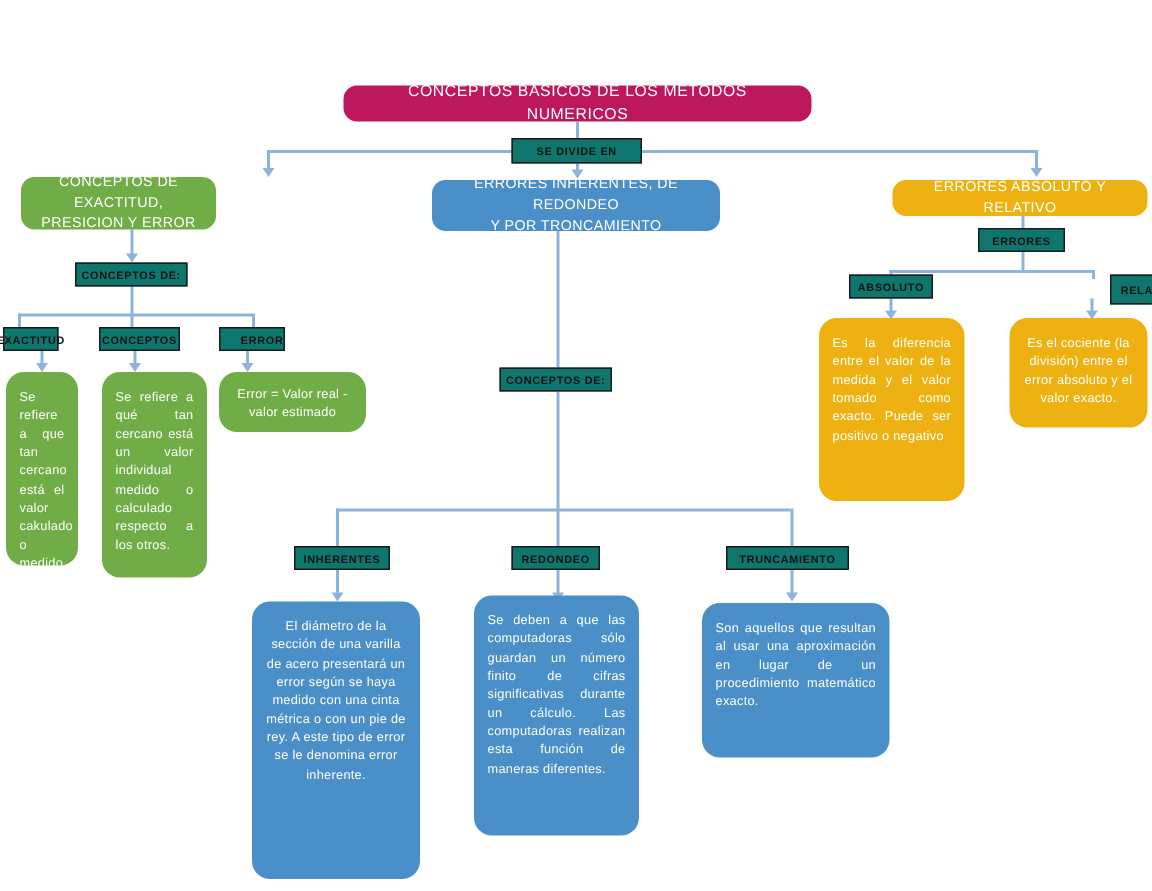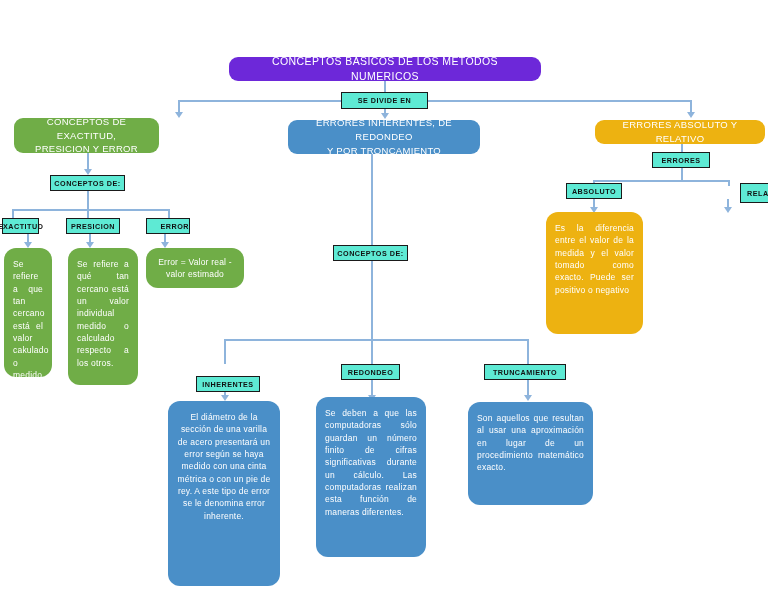--- a/index.html
+++ b/index.html
@@ -39,21 +39,21 @@
     align-items: center;
     justify-content: center;
     text-align: center;
     color: #ffffff;
     border-radius: 10px;
     line-height: 1.45;
     padding: 5px 8px;
   }
   .node.just { text-align: justify; text-align-last: left; }
   .title-node {
-    background: #6d28d9;
+    background: #be185d;
     font-size: 10.5px;
     letter-spacing: 0.4px;
     border-radius: 9px;
   }
   .green { background: #70AD47; }
   .blue  { background: #4A8FC8; }
   .yellow{ background: #EDB211; }
   .header-node {
     font-size: 9.5px;
     letter-spacing: 0.3px;
@@ -64,21 +64,21 @@
     letter-spacing: 0.2px;
     border-radius: 12px;
     align-items: flex-start;
     padding: 10px 9px;
   }
   .body-node .txt { width: 100%; }
   
   .label-box {
     position: absolute;
     box-sizing: border-box;
-    background: #5eead4;
+    background: #0f766e;
     border: 1.2px solid #1a1a1a;
     color: #111111;
     font-size: 7.2px;
     font-weight: bold;
     letter-spacing: 0.5px;
     display: flex;
     align-items: center;
     justify-content: center;
     text-align: center;
     z-index: 5;
@@ -101,21 +101,21 @@
 
   <div class="line-h" style="left:178px; top:100px; width:164px;"></div>
   <div class="line-h" style="left:428px; top:100px; width:262px;"></div>
   <div class="line-v" style="left:178px; top:100px; height:13px;"></div>
   <div class="arrow-down" style="left:175px; top:112px;"></div>
   <div class="line-v" style="left:384px; top:109px; height:5px;"></div>
   <div class="arrow-down" style="left:381px; top:113px;"></div>
   <div class="line-v" style="left:690px; top:100px; height:13px;"></div>
   <div class="arrow-down" style="left:687px; top:112px;"></div>
 
-  <div class="node green header-node" style="left:14px; top:118px; width:145px; height:35px; flex-direction:column;">
+  <div class="node green header-node" style="left:14px; top:118px; width:130px; height:35px; flex-direction:column;">
     <span>CONCEPTOS DE EXACTITUD,</span>
     <span>PRESICION Y ERROR</span>
   </div>
 
   <div class="line-v" style="left:87px; top:153px; height:17px;"></div>
   <div class="arrow-down" style="left:84px; top:169px;"></div>
 
   <div class="label-box" style="left:50px; top:175px; width:75px; height:16px;">
     <span>CONCEPTOS DE:</span>
   </div>
@@ -123,21 +123,21 @@
   <div class="line-v" style="left:87px; top:191px; height:18px;"></div>
   <div class="line-h" style="left:12px; top:209px; width:156px;"></div>
   <div class="line-v" style="left:12px; top:209px; height:9px;"></div>
   <div class="line-v" style="left:87px; top:209px; height:9px;"></div>
   <div class="line-v" style="left:168px; top:209px; height:9px;"></div>
 
   <div class="label-box" style="left:2px; top:218px; width:37px; height:16px;">
     <span>EXACTITUD</span>
   </div>
   <div class="label-box" style="left:66px; top:218px; width:54px; height:16px;">
-    <span>PRESICION</span>
+    <span>CONCEPTOS</span>
   </div>
   <div class="label-box" style="left:146px; top:218px; width:44px; height:16px;justify-content:flex-end;">
     <span>ERROR</span>
   </div>
 
   <div class="line-v" style="left:27px; top:234px; height:9px;"></div>
   <div class="arrow-down" style="left:24px; top:242px;"></div>
   <div class="line-v" style="left:89px; top:234px; height:9px;"></div>
   <div class="arrow-down" style="left:86px; top:242px;"></div>
   <div class="line-v" style="left:164px; top:234px; height:9px;"></div>
@@ -163,21 +163,21 @@
   <div class="label-box" style="left:333px; top:245px; width:75px; height:16px;">
     <span>CONCEPTOS DE:</span>
   </div>
 
   <div class="line-v" style="left:371px; top:261px; height:78px;"></div>
   <div class="line-h" style="left:224px; top:339px; width:303px;"></div>
   <div class="line-v" style="left:224px; top:339px; height:25px;"></div>
   <div class="line-v" style="left:371px; top:339px; height:25px;"></div>
   <div class="line-v" style="left:527px; top:339px; height:25px;"></div>
 
-  <div class="label-box" style="left:196px; top:364px; width:64px; height:16px;margin-top:12px;">
+  <div class="label-box" style="left:196px; top:364px; width:64px; height:16px;">
     <span>INHERENTES</span>
   </div>
   <div class="label-box" style="left:341px; top:364px; width:59px; height:16px;">
     <span>REDONDEO</span>
   </div>
   <div class="label-box" style="left:484px; top:364px; width:82px; height:16px;">
     <span>TRUNCAMIENTO</span>
   </div>
 
   <div class="line-v" style="left:224px; top:380px; height:16px;"></div>
@@ -220,14 +220,17 @@
   </div>
 
   <div class="line-v" style="left:593px; top:199px; height:9px;"></div>
   <div class="arrow-down" style="left:590px; top:207px;"></div>
   <div class="line-v" style="left:727px; top:199px; height:9px;"></div>
   <div class="arrow-down" style="left:724px; top:207px;"></div>
 
   <div class="node yellow body-node just" style="left:546px; top:212px; width:97px; height:122px;">
     <span class="txt">Es la diferencia entre el valor de la medida y el valor tomado como exacto. Puede ser positivo o negativo</span>
   </div>
+  <div class="node yellow body-node" style="left:673px; top:212px; width:92px; height:73px;">
+    <span class="txt">Es el cociente (la división) entre el error absoluto y el valor exacto.</span>
+  </div>
 
 </div>
 
 </body></html>

